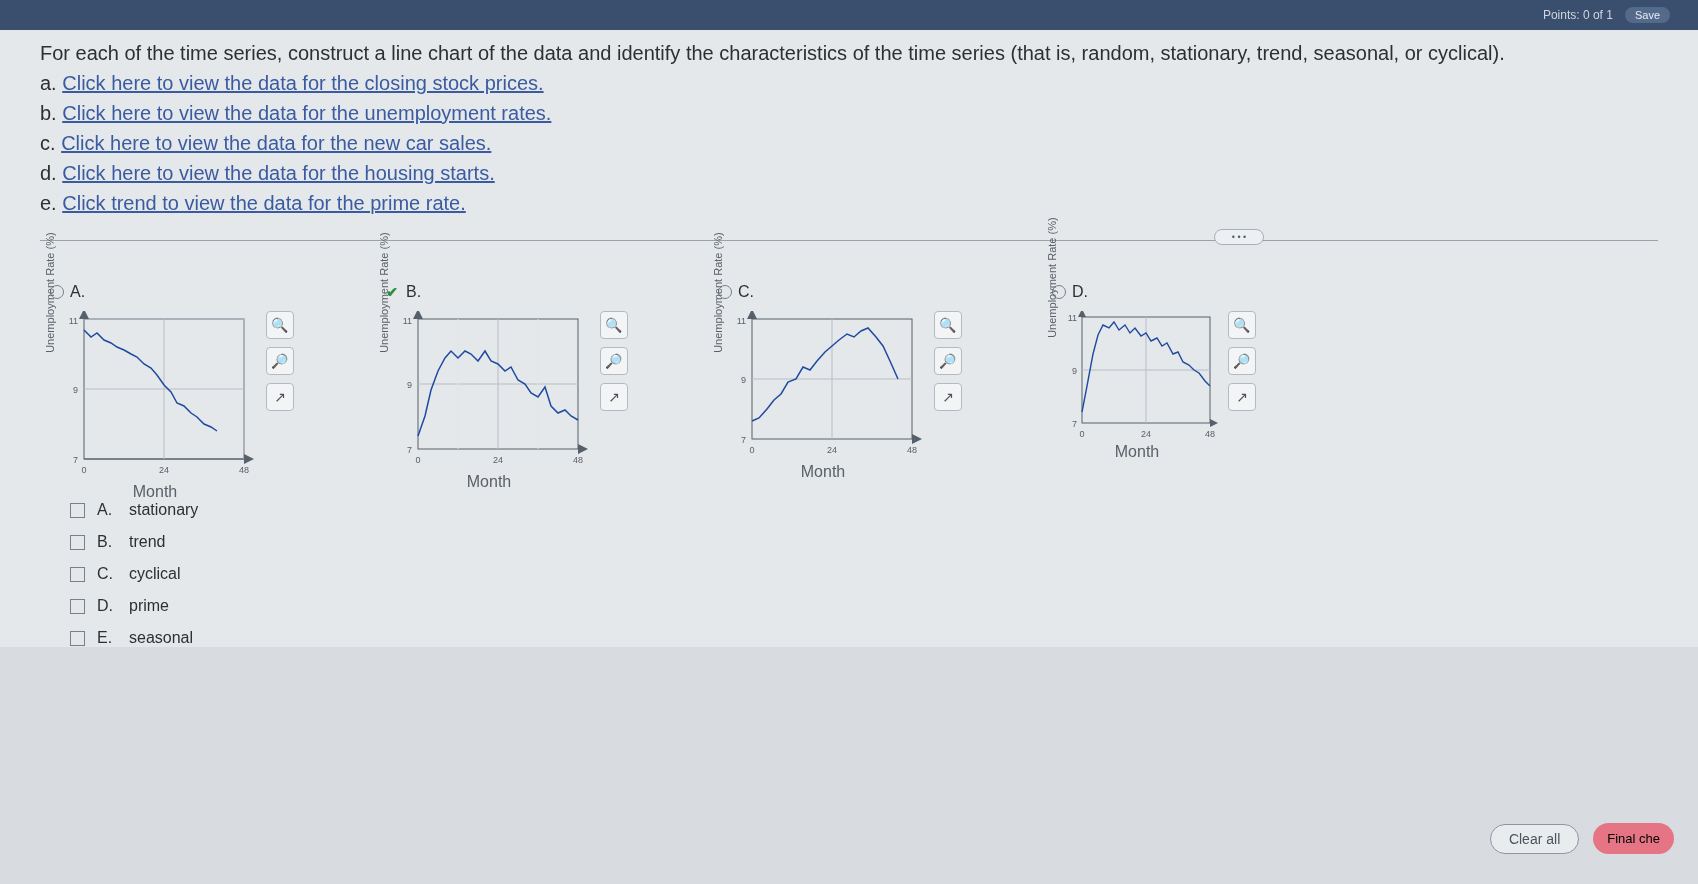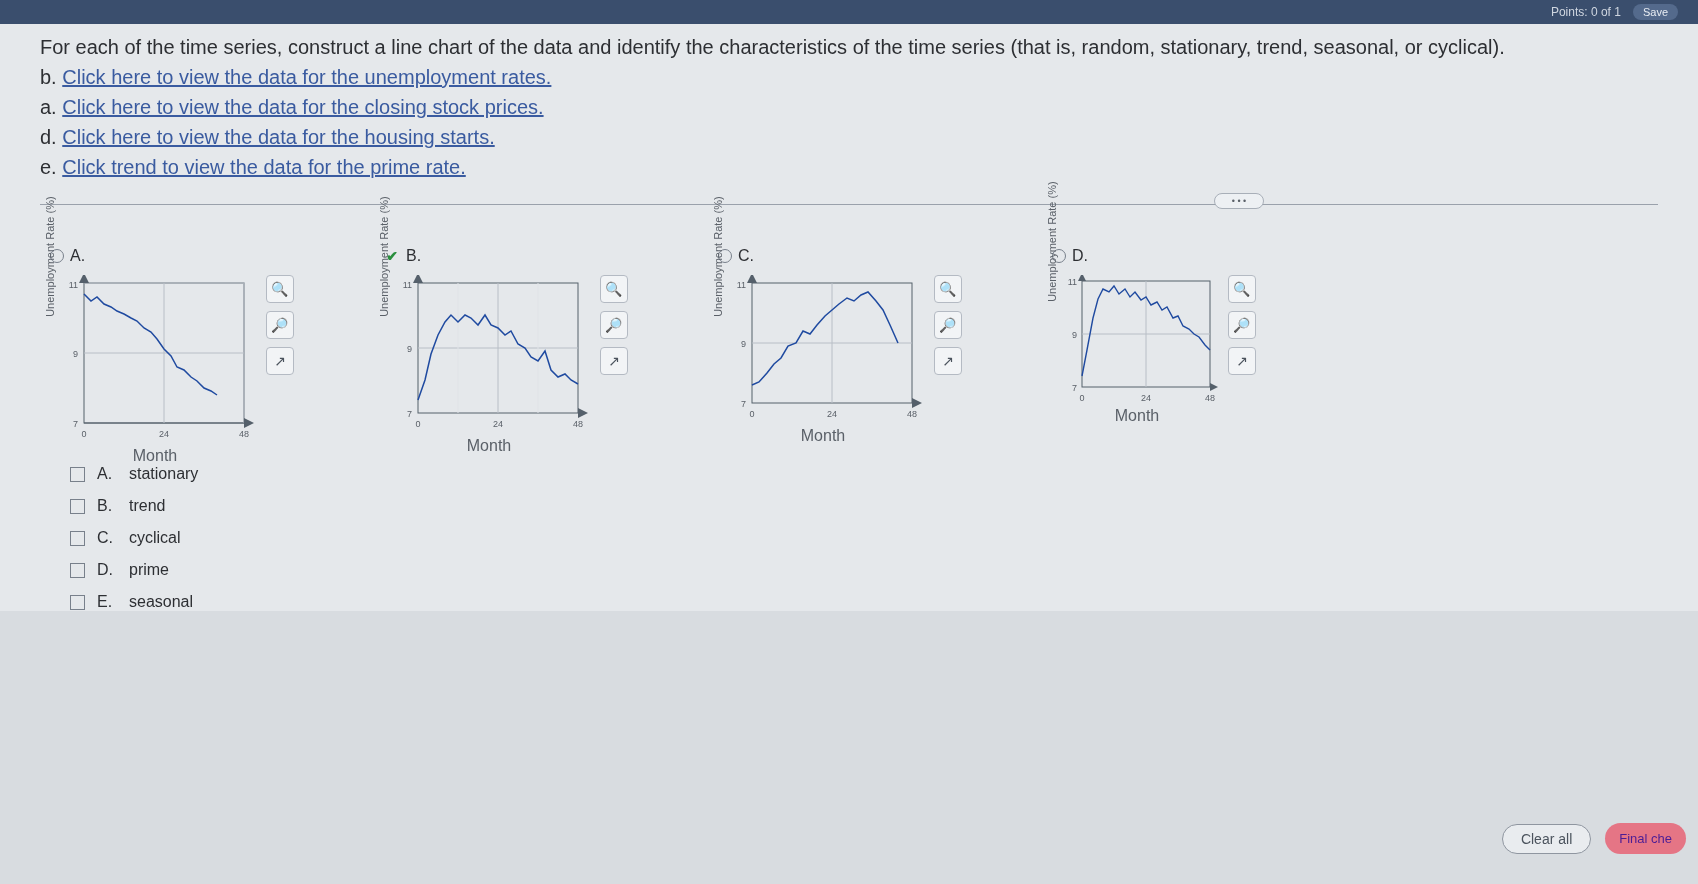--- a/index.html
+++ b/index.html
@@ -6,25 +6,25 @@
     body {
       font-family: Arial, Helvetica, sans-serif;
       background: #d8dce0;
       width: 1698px;
       height: 884px;
       overflow: hidden;
       position: relative;
     }
     .top-bar {
       background: #3a4e6d;
-      height: 24px;
+      height: 30px;
       display: flex;
       justify-content: flex-end;
       align-items: center;
-      padding-right: 20px;
+      padding-right: 28px;
       color: #cfd6e0;
       font-size: 12px;
     }
     .save-btn {
       background: #546a8c;
       color: #e8edf3;
       padding: 2px 10px;
       border-radius: 8px;
       font-size: 11px;
       margin-left: 12px;
@@ -160,64 +160,68 @@
       margin-bottom: 14px;
     }
     .cb {
       width: 15px; height: 15px;
       border: 1.5px solid #78808b;
       display: inline-block;
     }
     .cb-letter { min-width: 20px; }
     .footer-btns {
       position: absolute;
-      right: 12px;
+      right: 24px;
       bottom: 30px;
       display: flex;
       gap: 14px;
       align-items: center;
     }
     .clear-btn {
       border: 1.5px solid #8f96a0;
       background: #e9ecef;
       color: #4b535d;
       border-radius: 18px;
       padding: 6px 18px;
       font-size: 14px;
       cursor: pointer;
       display: flex;
       align-items: center;
       gap: 4px;
     }
     .final-btn {
       background: #e57585;
-      color: #4c1d95;
+      color: #000000;
       border-radius: 18px;
       padding: 8px 14px;
       font-size: 13px;
     }
     .tick { font-size: 9px; fill: #5a6068; }
   </style>
 </head>
 <body>
 
 <div class="top-bar">
   <span>Points: 0 of 1</span>
   <span class="save-btn">Save</span>
 </div>
 
 <div class="content">
   <div class="question-text">For each of the time series, construct a line chart of the data and identify the characteristics of the time series (that is, random, stationary, trend, seasonal, or cyclical).</div>
   <div class="question-text">
+    <span class="prefix">a.</span>
+    <a href="#">Click here to view the data for the closing stock prices.</a>
+  </div>
+  <div class="question-text">
     <span class="prefix">b.</span>
     <a href="#">Click here to view the data for the unemployment rates.</a>
   </div>
   <div class="question-text">
-    <span class="prefix">a.</span>
-    <a href="#">Click here to view the data for the closing stock prices.</a>
+    <span class="prefix">c.</span>
+    <a href="#">Click here to view the data for the new car sales.</a>
   </div>
   <div class="question-text">
     <span class="prefix">d.</span>
     <a href="#">Click here to view the data for the housing starts.</a>
   </div>
   <div class="question-text">
     <span class="prefix">e.</span>
     <a href="#">Click trend to view the data for the prime rate.</a>
   </div>
 

